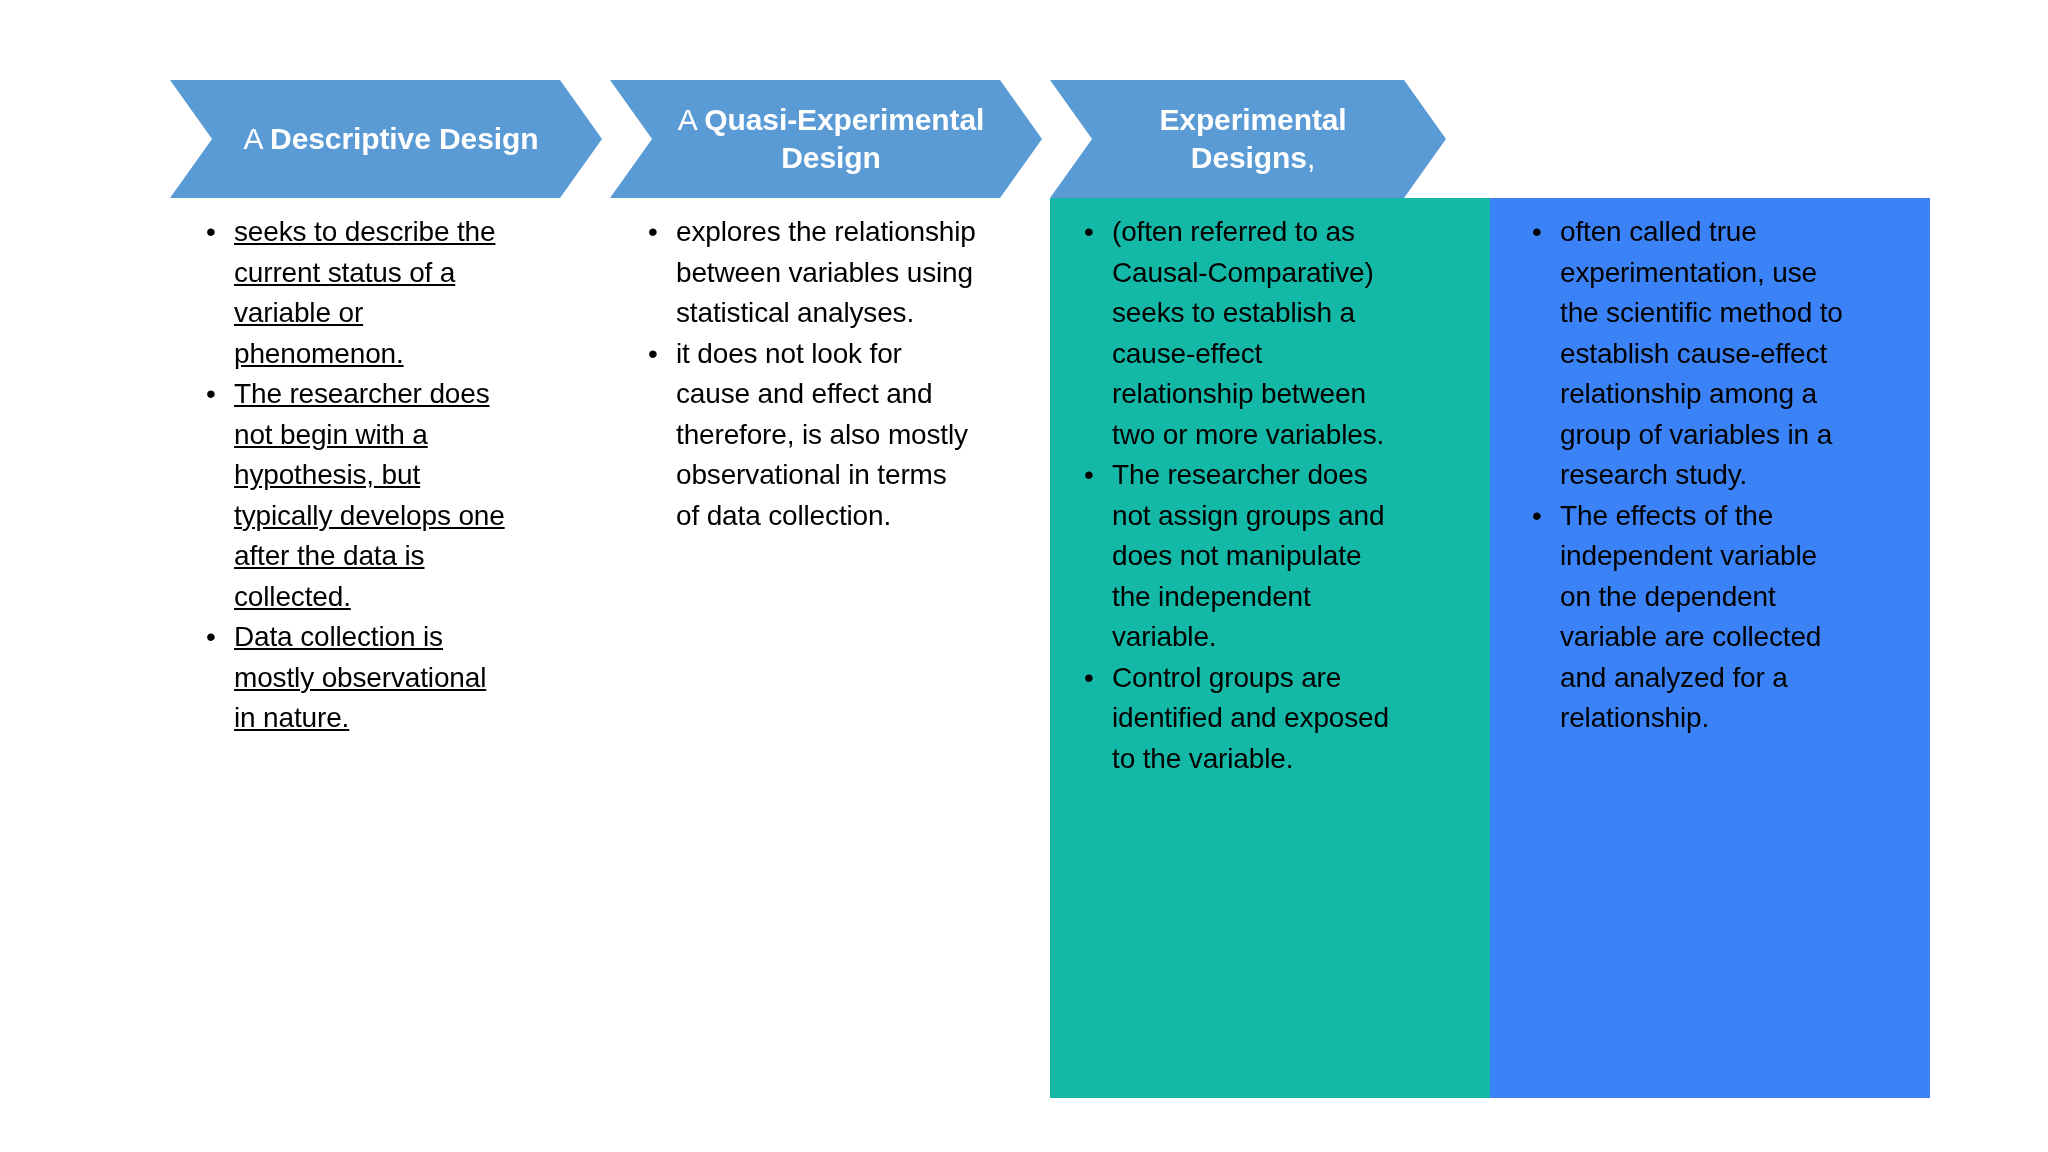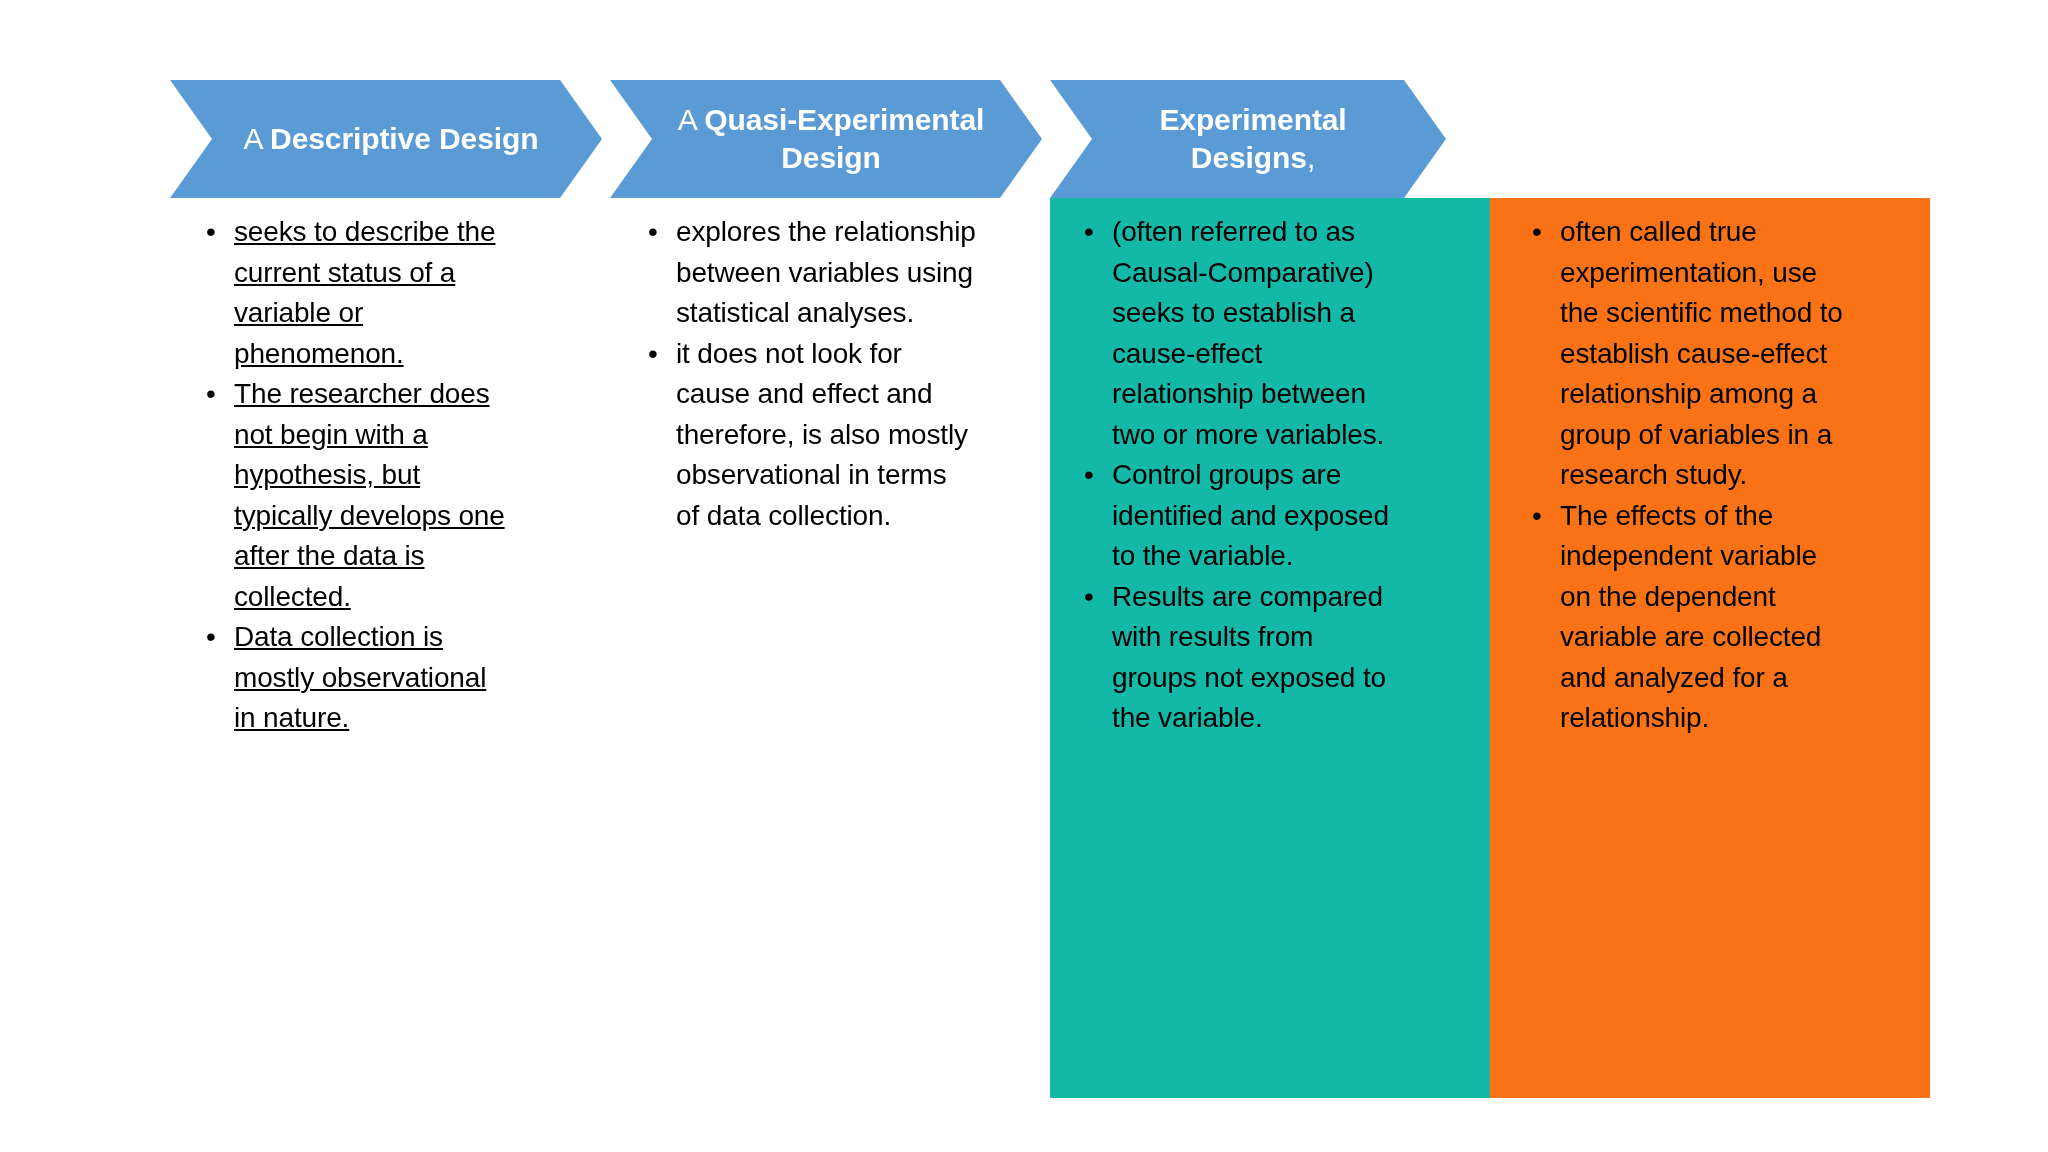--- a/index.html
+++ b/index.html
@@ -85,21 +85,21 @@
   }
 
   .col {
     position: relative;
     box-sizing: border-box;
     padding: 14px 0 0 0;
   }
   .col.b0 { width: 440px; }
   .col.b1 { width: 440px; }
   .col.b2 { width: 440px; background: #14b8a6; }
-  .col.b3 { width: 440px; background: #f97316; }
+  .col.b3 { width: 440px; background: #3b82f6; }
 
   ul.bullets {
     margin: 0;
     padding: 0;
     list-style: none;
   }
 
   ul.bullets > li {
     position: relative;
     padding-left: 36px;
@@ -166,22 +166,22 @@
     <div class="col b1">
       <ul class="bullets">
         <li>explores the relationship between variables using statistical analyses.</li>
         <li>it does not look for cause and effect and therefore, is also mostly observational in terms of data collection.</li>
       </ul>
     </div>
 
     <div class="col b2">
       <ul class="bullets">
         <li>(often referred to as Causal-Comparative) seeks to establish a cause-effect relationship between two or more variables.</li>
+        <li>The researcher does not assign groups and does not manipulate the independent variable.</li>
         <li>Control groups are identified and exposed to the variable.</li>
-        <li>Results are compared with results from groups not exposed to the variable.</li>
       </ul>
     </div>
 
     <div class="col b3">
       <ul class="bullets">
         <li>often called true experimentation, use the scientific method to establish cause-effect relationship among a group of variables in a research study.</li>
         <li>The effects of the independent variable on the dependent variable are collected and analyzed for a relationship.</li>
       </ul>
     </div>
 

